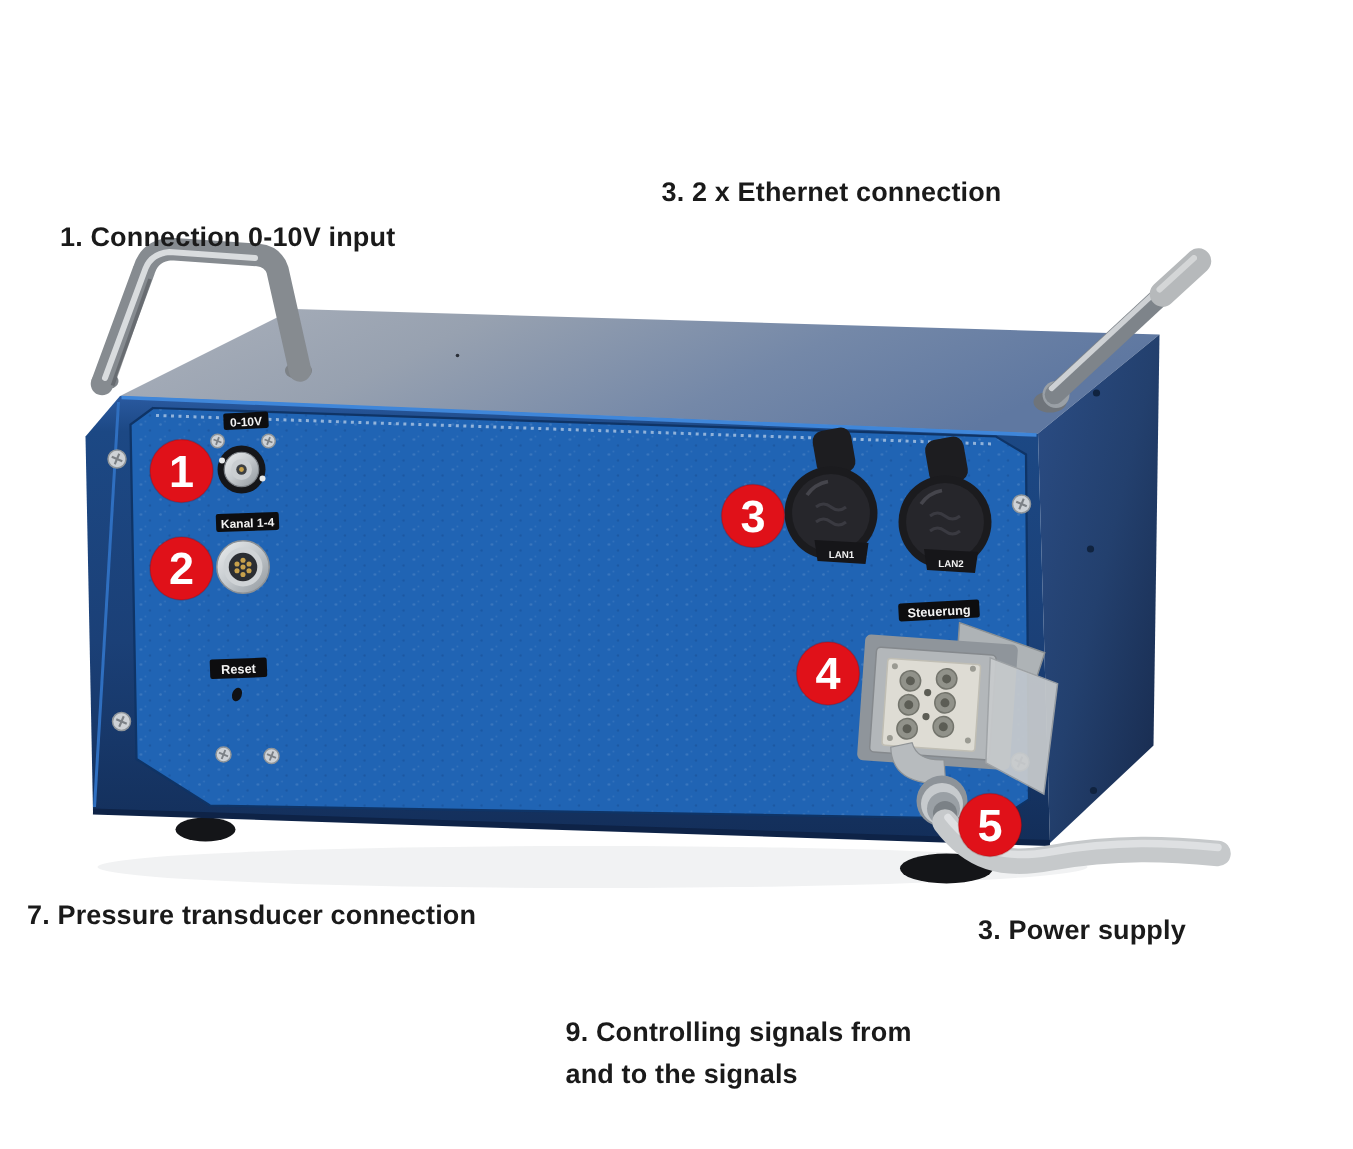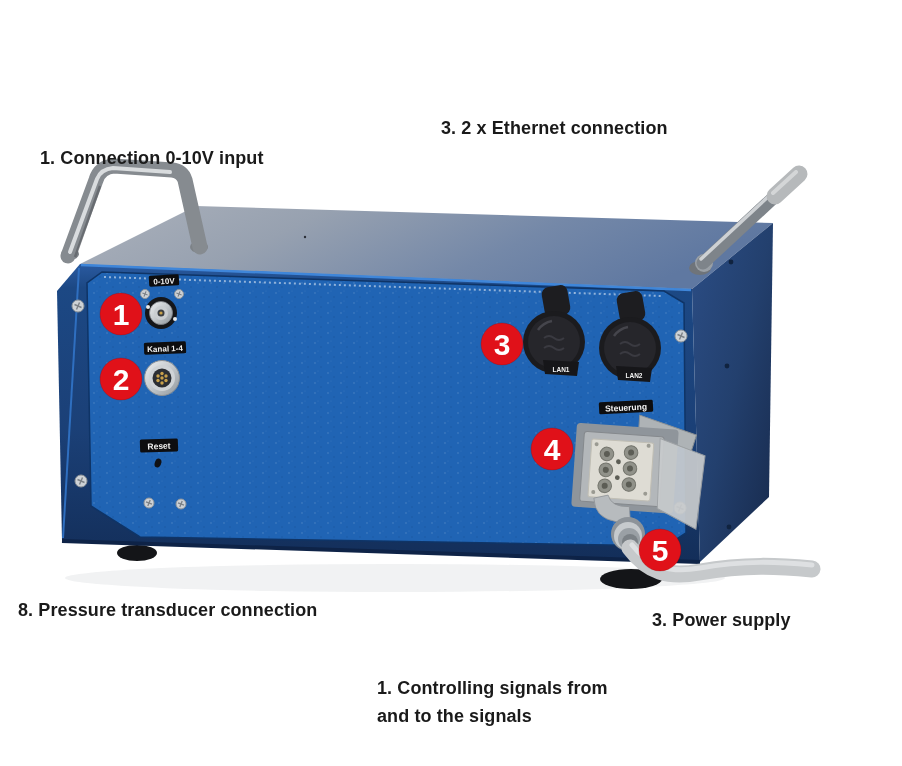--- a/index.html
+++ b/index.html
@@ -266,20 +266,20 @@
     </g>
     <g>
       <circle cx="660" cy="550" r="21" fill="#e01119" stroke="rgba(140,0,0,0.25)"></circle>
       <text class="callout-num" x="660" y="560.5">5</text>
     </g>
   </svg>
 
   
   <div class="ann" style="left:40px;top:104px;margin-top:40px;">1. Connection 0-10V input</div>
   <div class="ann" style="left:441px;top:114px;">3. 2 x Ethernet connection</div>
-  <div class="ann" style="left:18px;top:596px;">8. Pressure transducer connection</div>
+  <div class="ann" style="left:18px;top:596px;">7. Pressure transducer connection</div>
   <div class="ann" style="left:652px;top:606px;">3. Power supply</div>
   <div class="ann" style="left:377px;top:674px;">
-    <div>1. Controlling signals from</div>
+    <div>9. Controlling signals from</div>
     <div>and to the signals</div>
   </div>
 
 </div>
 
 </body></html>

